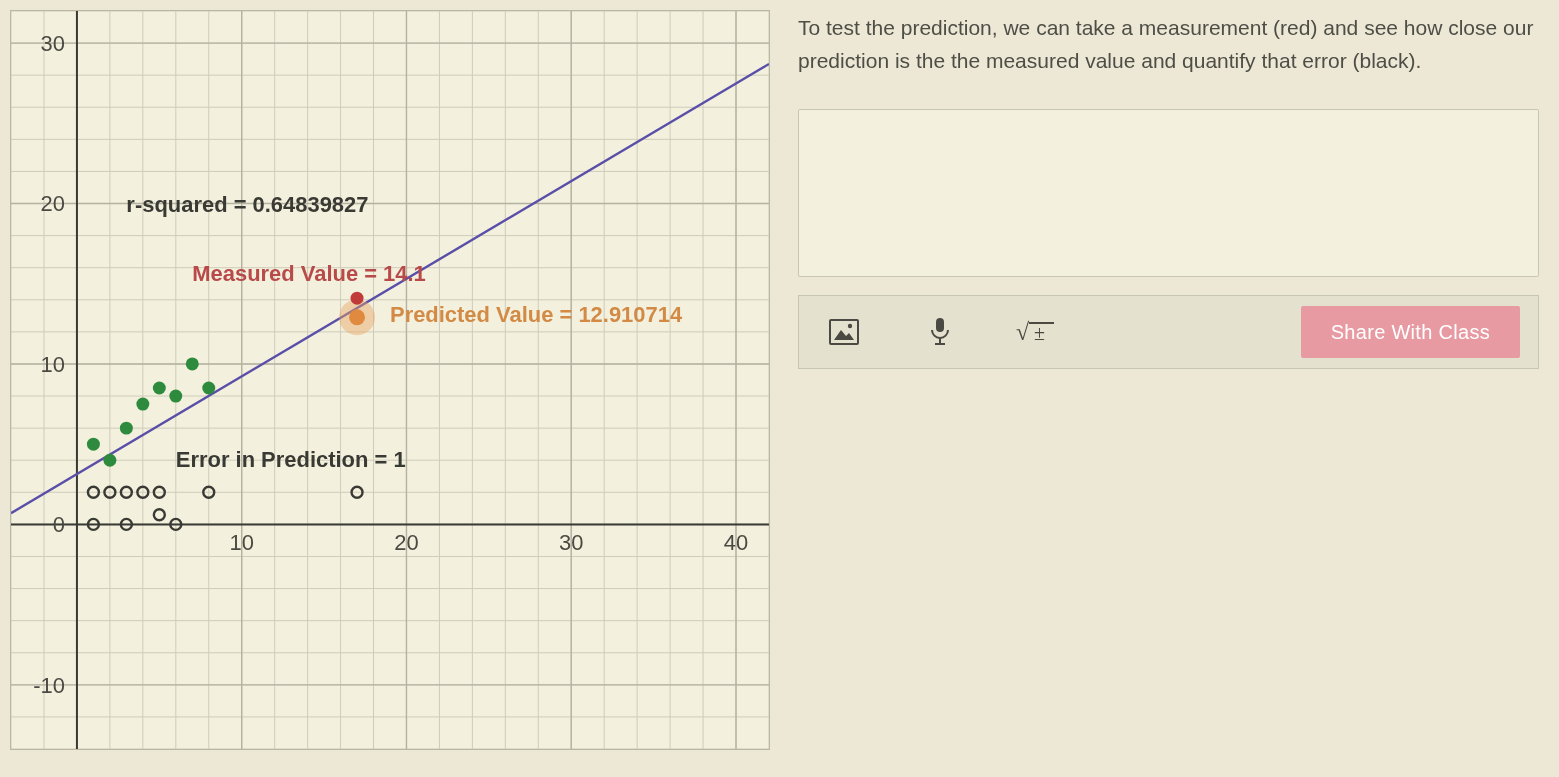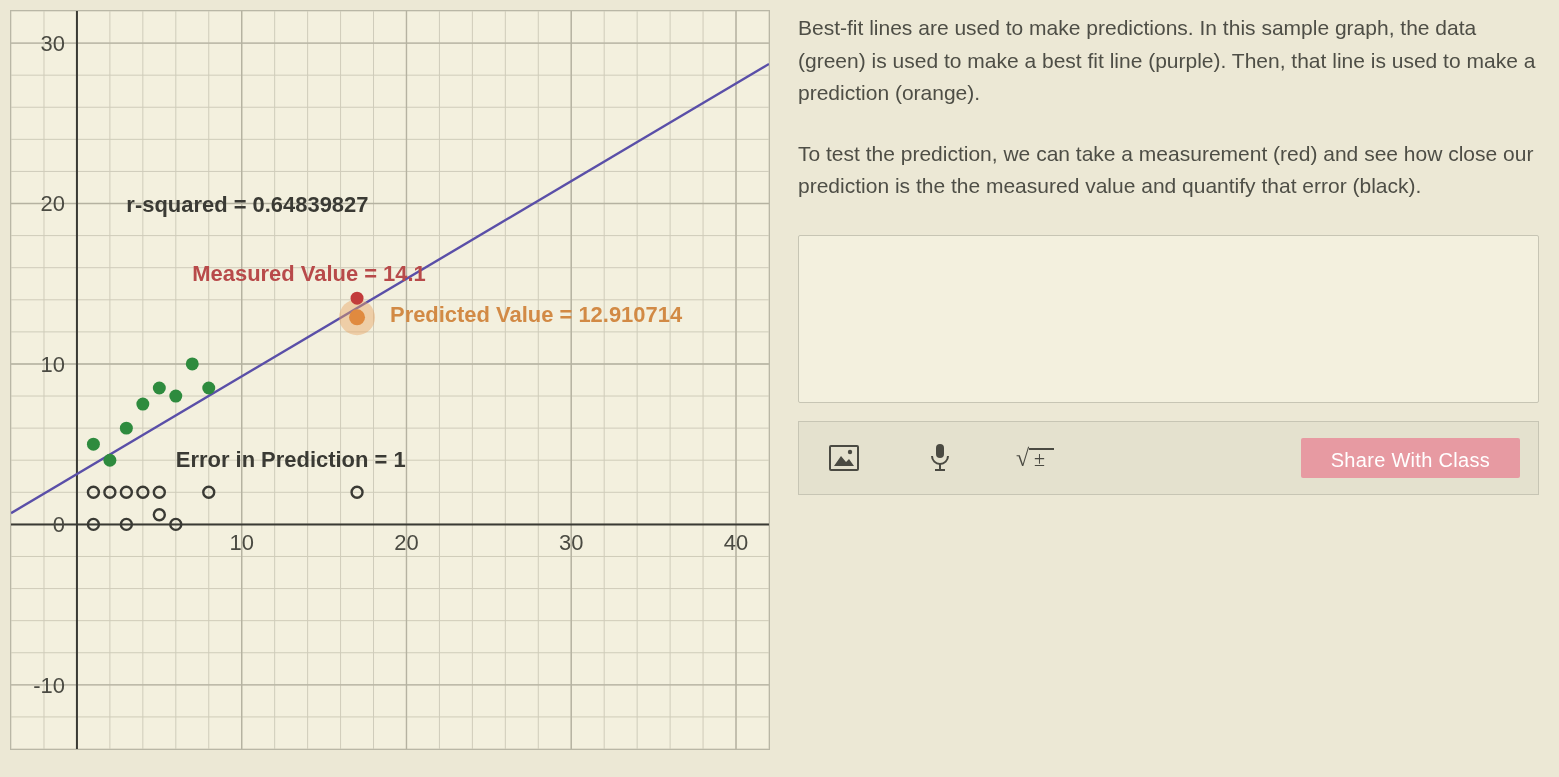--- a/index.html
+++ b/index.html
@@ -66,21 +66,21 @@
     width: 54px; height: 44px;
     display: flex; align-items: center; justify-content: center;
     background: transparent;
     border: none;
     cursor: pointer;
     color: #4a4a42;
   }
   .tool-btn svg { display: block; }
   .spacer { flex: 1; }
   .share-btn {
-    height: 40px;
+    height: 52px;
     padding: 11px 30px;
     background: #e79aa2;
     color: #fff;
     font-size: 20px;
     border: none;
     border-radius: 2px;
     cursor: pointer;
     letter-spacing: 0.3px;
   }
   
@@ -188,21 +188,20 @@
         <circle cx="346.95652173913044" cy="482.60869565217394" r="5.5" fill="none" stroke="#3a3a34" stroke-width="2.4"></circle>
         <text x="115.65217391304348" y="201.08695652173913" class="chart-label" fill="#3a3a34">r-squared = 0.64839827</text>
         <text x="181.73913043478262" y="270.2608695652174" class="chart-label" fill="#b84a4a">Measured Value = 14.1</text>
         <text x="380" y="312.0869565217391" class="chart-label" fill="#d28a45">Predicted Value = 12.910714</text>
         <text x="165.2173913043478" y="456.8695652173913" class="chart-label" fill="#3a3a34">Error in Prediction = 1</text>
       </svg>
   </div>
 
   <div class="right-panel">
     <div class="question-text">
-      <p>Best-fit lines are used to make predictions. In this sample graph, the data (green) is used to make a best fit line (purple). Then, that line is used to make a prediction (orange).</p>
       <p>To test the prediction, we can take a measurement (red) and see how close our prediction is the the measured value and quantify that error (black).</p>
     </div>
 
     <textarea class="answer-box" placeholder="" style=""></textarea>
 
     <div class="toolbar">
       <button class="tool-btn" aria-label="insert image">
         <svg width="30" height="26" viewBox="0 0 30 26">
           <rect x="1" y="1" width="28" height="24" rx="1" fill="none" stroke="#4a4a42" stroke-width="2"></rect>
           <polygon points="5,21 12,11 17,17 20,14 25,21" fill="#4a4a42"></polygon>

